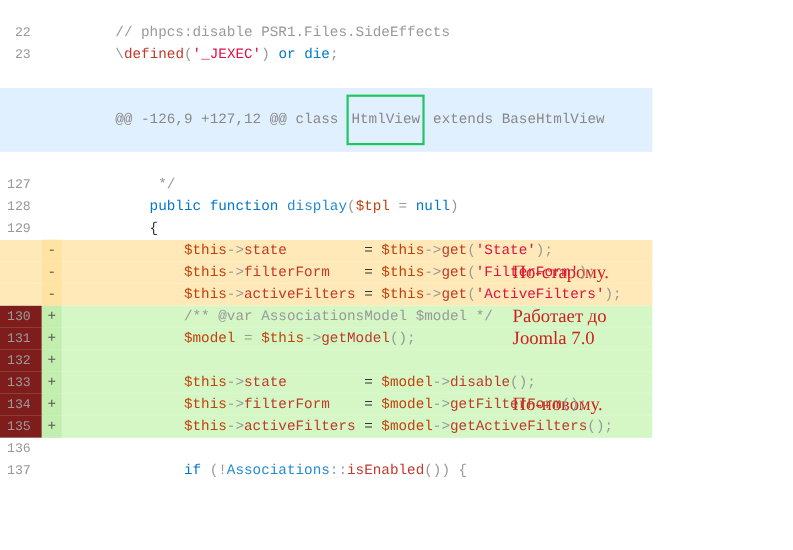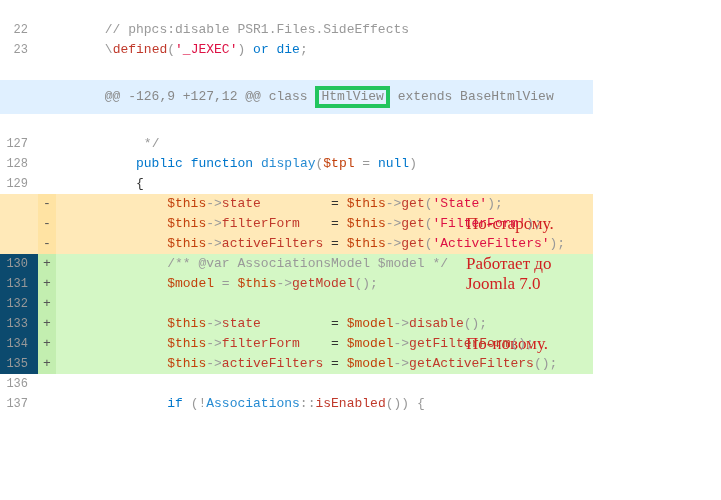--- a/index.html
+++ b/index.html
@@ -15,37 +15,37 @@
 
 .line.hunk { background: #e0f0ff; }
 .line.hunk .gutter { background: #d0e8ff; }
 .line.hunk .code { color: #888; padding: 6px 2px; }
 
 .line.del { background: #ffe9b8; }
 .line.del .gutter { background: #ffe3a3; }
 .line.del .marker { background: #ffe3a3; }
 
 .line.add { background: #d4f7c5; }
-.line.add .gutter { background: #0c4a6e; }
+.line.add .gutter { background: #7f1d1d; }
 .line.add .marker { background: #c3eeb0; }
 
 .blank .gutter { background: #fff; }
 .blank .code { background: #fff; }
 
 
 .c-comment { color: #999; }
 .c-kw { color: #0077cc; }
 .c-str { color: #d14; }
 .c-fn { color: #c0392b; text-align: right; }
 .c-var { color: #c2410c; }
 .c-op { color: #999; }
 .c-type { color: #268bd2; margin-top: 20px; }
 .c-text { color: #333; }
 
-.highlight-box { display: inline-block; border: 4px solid #22c55e; padding: 0 2px; line-height: 14px; }
+.highlight-box { display: inline-block; border: 2px solid #22c55e; padding: 14px 2px; line-height: 14px; }
 
 .annotation { position: absolute; color: #d02020; font-family: Liberation Serif, serif; font-size: 17px; font-weight: 400; white-space: normal; left: 398px; margin-left: 12px; }
 </style>
 </head>
 <body>
 
 <div class="diff-view" id="root">
     <div class="line blank">
       <div class="gutter"></div>
       <div class="marker"></div>

